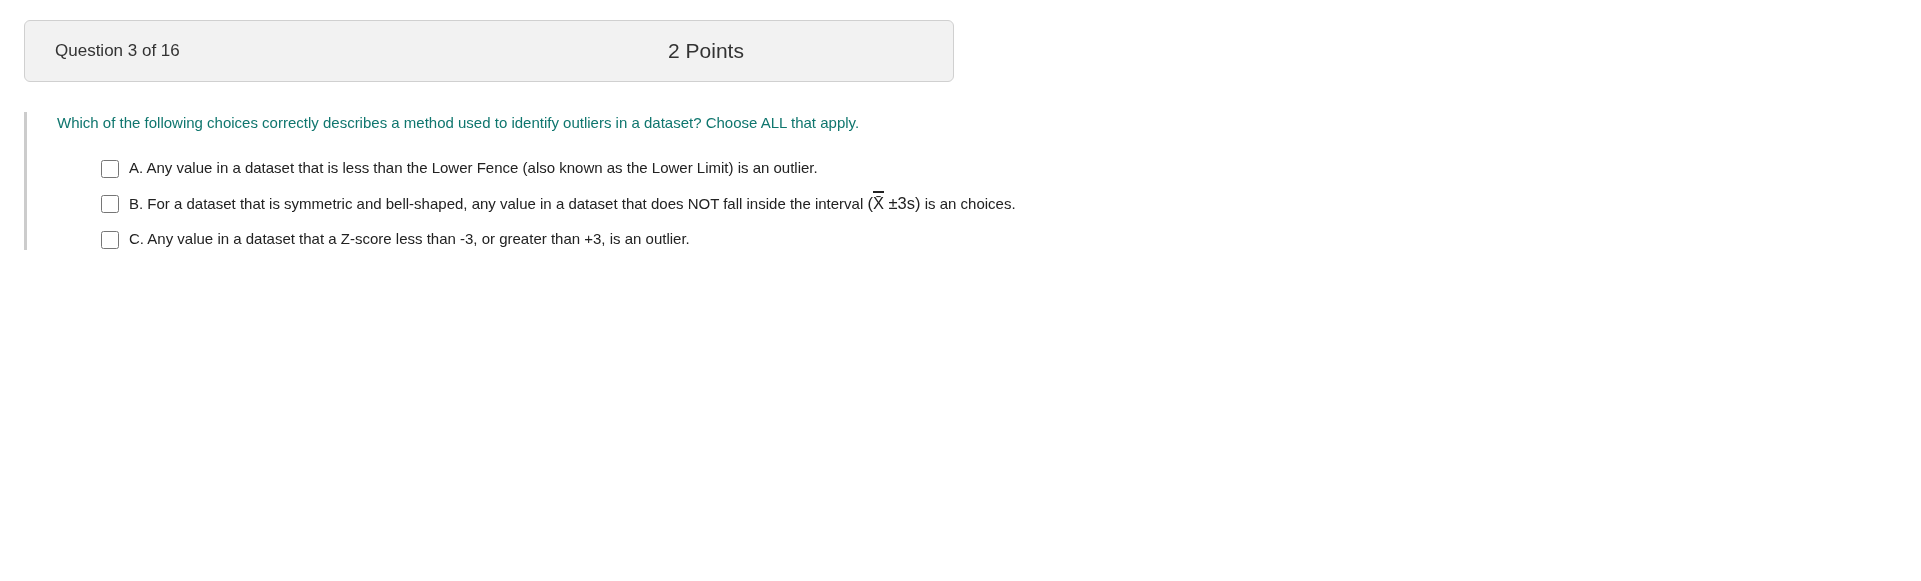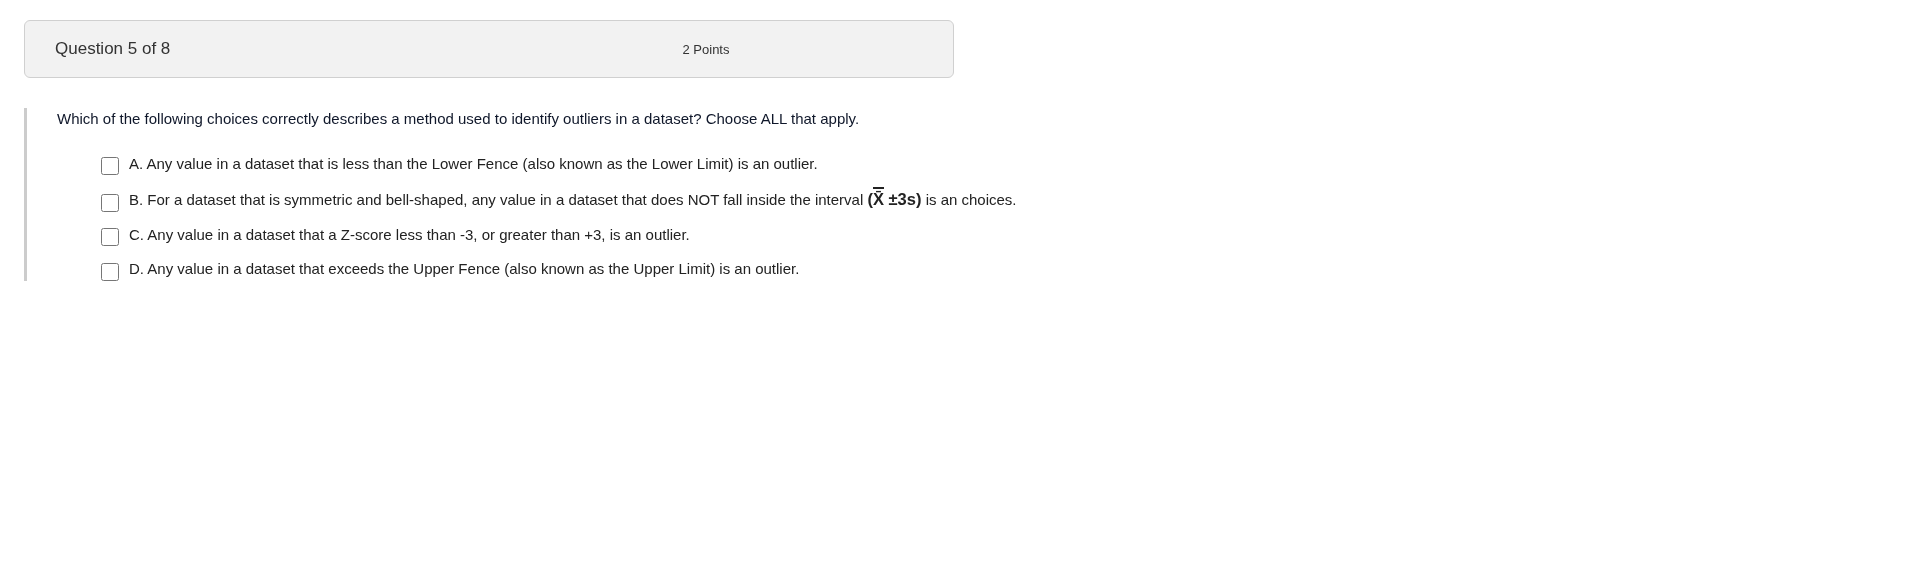--- a/index.html
+++ b/index.html
@@ -36,43 +36,43 @@
       margin-bottom: 30px;
     }
 
     .question-label {
       font-size: 17px;
       color: #333;
       flex: 1;
     }
 
     .points-label {
-      font-size: 13px;
+      font-size: 21px;
       color: #333;
       text-align: center;
       flex: 1;
     }
 
     .question-body {
       margin: 0 0 0 24px;
       border-left: 3px solid #cccccc;
       padding-left: 30px;
       max-width: 1600px;
     }
 
     .question-text {
       font-size: 15px;
-      color: #0f172a;
+      color: #0f766e;
       margin-bottom: 22px;
       line-height: 1.5;
     }
 
     .answer-option {
       display: flex;
-      align-items: flex-end;
+      align-items: center;
       margin-bottom: 12px;
       font-size: 15px;
       color: #222;
       line-height: 1.5;
       padding-left: 44px;
     }
 
     .answer-option input[type="checkbox"] {
       margin-right: 10px;
       margin-top: 2px;
@@ -99,30 +99,30 @@
       position: absolute;
       top: 0px;
       left: 0;
       right: 0;
       height: 1.5px;
       background: #222;
     }
 
     .formula-span {
       font-size: 1.1em;
-      font-weight: 700;
+      font-weight: 400;
     }
   </style>
 </head>
 <body>
 
 <div class="page-container">
 
   <div class="question-header">
-    <span class="question-label">Question 5 of 8</span>
+    <span class="question-label">Question 3 of 16</span>
     <span class="points-label">2 Points</span>
   </div>
 
   <div class="question-body">
 
     <p class="question-text">Which of the following choices correctly describes a method used to identify outliers in a dataset? Choose ALL that apply.</p>
 
     <div class="answer-option">
       <input type="checkbox" id="optionA" style="">
       <label for="optionA">A. Any value in a dataset that is less than the Lower Fence (also known as the Lower Limit) is an outlier.</label>
@@ -133,20 +133,16 @@
       <label for="optionB">
         <span>B. For a dataset that is symmetric and bell-shaped, any value in a dataset that does NOT fall inside the interval </span><span class="formula-span">(<span class="x-bar">X̄</span>&nbsp;±3s)</span><span> is an choices.</span>
       </label>
     </div>
 
     <div class="answer-option">
       <input type="checkbox" id="optionC" style="">
       <label for="optionC">C. Any value in a dataset that a Z-score less than -3, or greater than +3, is an outlier.</label>
     </div>
 
-    <div class="answer-option">
-      <input type="checkbox" id="optionD" style="">
-      <label for="optionD">D. Any value in a dataset that exceeds the Upper Fence (also known as the Upper Limit) is an outlier.</label>
-    </div>
 
   </div>
 
 </div>
 
 </body></html>

